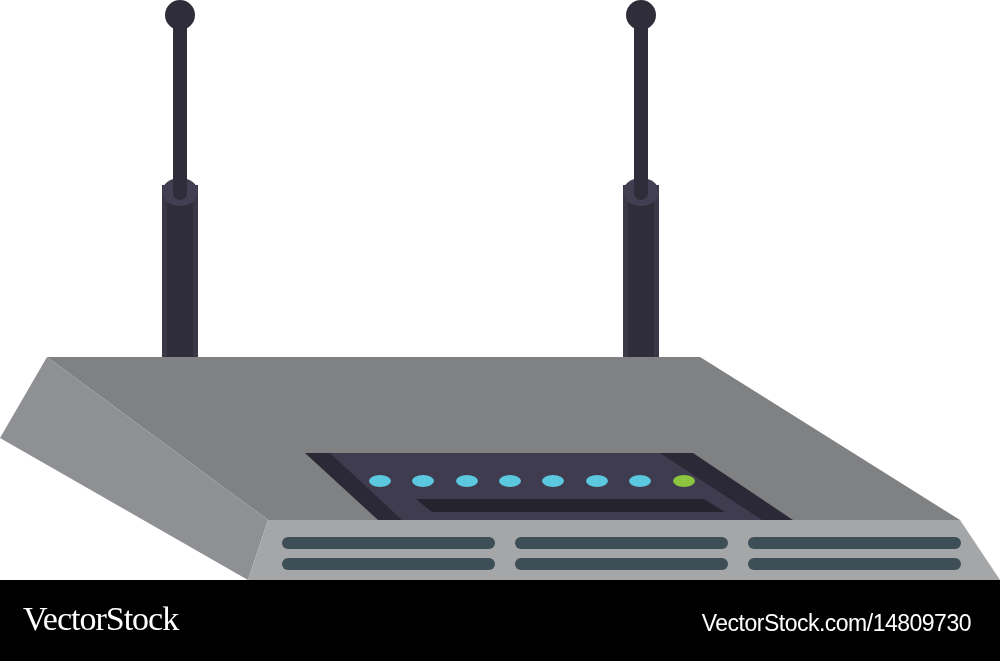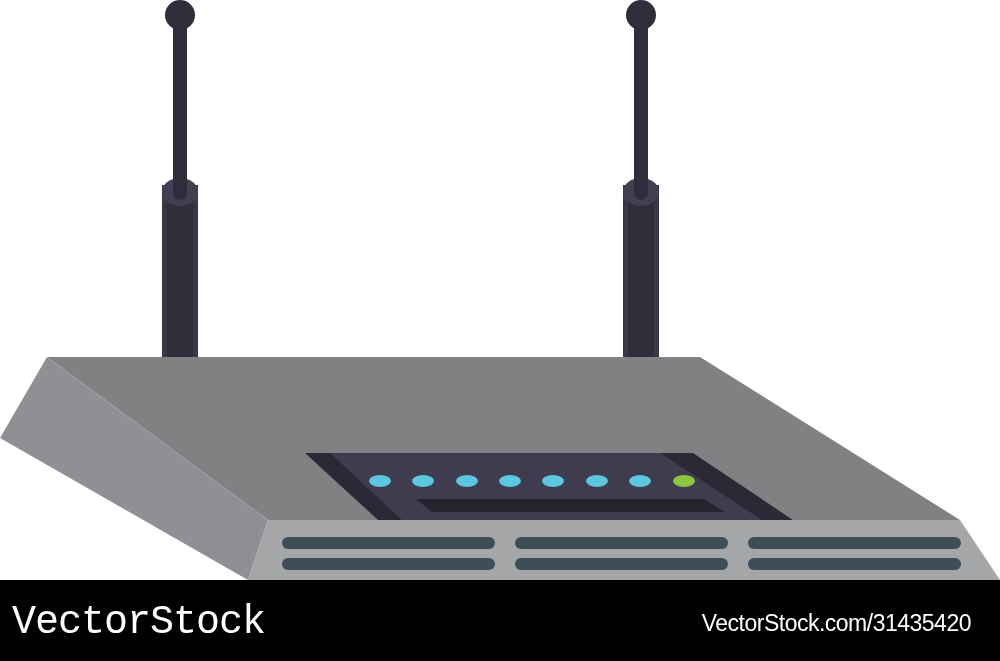--- a/index.html
+++ b/index.html
@@ -4,22 +4,22 @@
   <style>
     html, body { margin: 0; padding: 0; }
     body { width: 1000px; height: 661px; overflow: hidden; background: #ffffff; position: relative; }
     .stage { position: absolute; left: 0; top: 0; width: 1000px; height: 661px; }
     .stage svg { position: absolute; left: 0; top: 0; }
     .footer {
       position: absolute; left: 0; top: 580px; width: 1000px; height: 81px;
       background: #000000; color: #ffffff;
     }
     .brand {
-      position: absolute; left: 12px; top: 20px;
-      font-family: Liberation Mono, monospace; font-size: 40px; letter-spacing: -1px;
+      position: absolute; left: 23px; top: 20px;
+      font-family: Liberation Serif, serif; font-size: 34px; letter-spacing: -1px;
     }
     .ref {
       position: absolute; right: 29px; top: 30px;
       font-family: "Liberation Sans", sans-serif; font-size: 23px; letter-spacing: -0.5px;
     }
   </style>
 </head>
 <body>
 
 <div class="stage">
@@ -72,14 +72,14 @@
       <rect x="515" y="537" width="213" height="12" rx="6"></rect>
       <rect x="515" y="558" width="213" height="12" rx="6"></rect>
       <rect x="748" y="537" width="213" height="12" rx="6"></rect>
       <rect x="748" y="558" width="213" height="12" rx="6"></rect>
     </g>
   </svg>
 </div>
 
 <div class="footer">
   <span class="brand">VectorStock</span>
-  <span class="ref">VectorStock.com/31435420</span>
+  <span class="ref">VectorStock.com/14809730</span>
 </div>
 
 </body></html>

